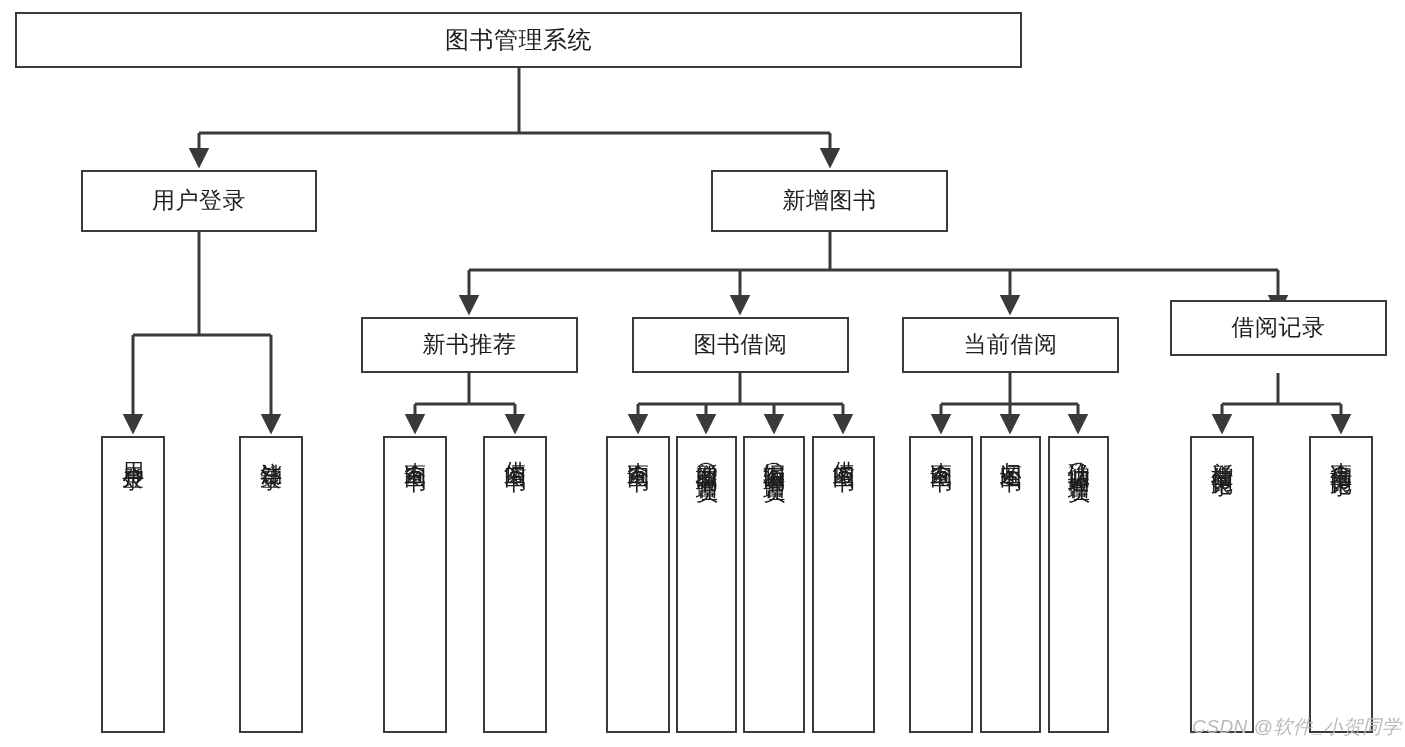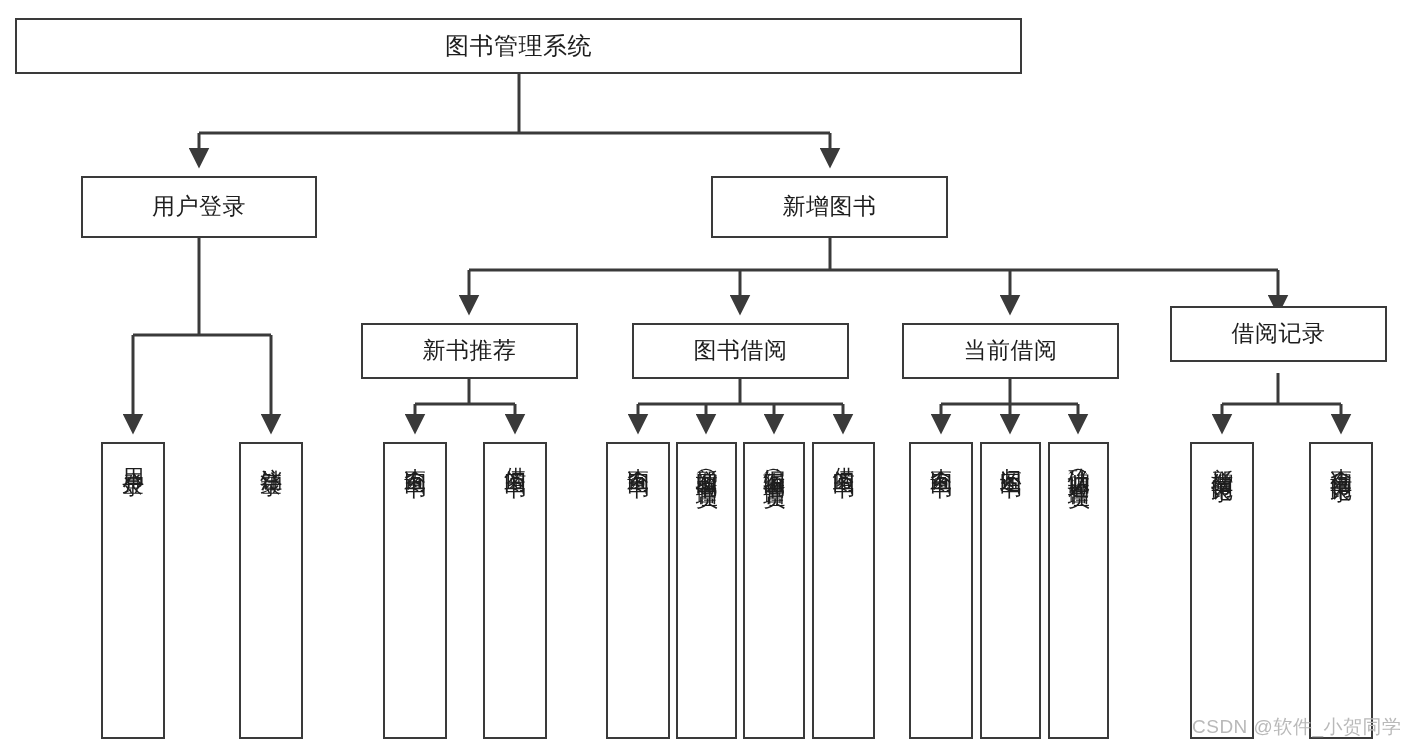--- a/index.html
+++ b/index.html
@@ -27,21 +27,20 @@
   }
   .node {
     position: absolute;
     box-sizing: border-box;
     border: 2.5px solid #3a3a3a;
     background: #ffffff;
     display: flex;
     align-items: center;
     justify-content: center;
     color: #1d1d1d;
-    margin-top: 6px;
   }
   .node-label {
     display: block;
     text-align: center;
     line-height: 1.04;
     letter-spacing: 0.5px;
   }
   
   .node.horiz .node-label {
     writing-mode: horizontal-tb;
@@ -188,15 +187,15 @@
     <span class="node-label">确认归还（管理员）</span>
   </div>
 
   <div class="node vert" style="left:1190px; top:436px; width:64px; height:297px;">
     <span class="node-label">新增借阅记录</span>
   </div>
   <div class="node vert" style="left:1309px; top:436px; width:64px; height:297px;">
     <span class="node-label">查询借阅记录</span>
   </div>
 
-  <div class="watermark" style="left:1192px; top:714px;">CSDN @软件_小贺同学</div>
+  <div class="watermark" style="left:1192px; top:714px;font-style:italic;">CSDN @软件_小贺同学</div>
 
 </div>
 
 </body></html>

